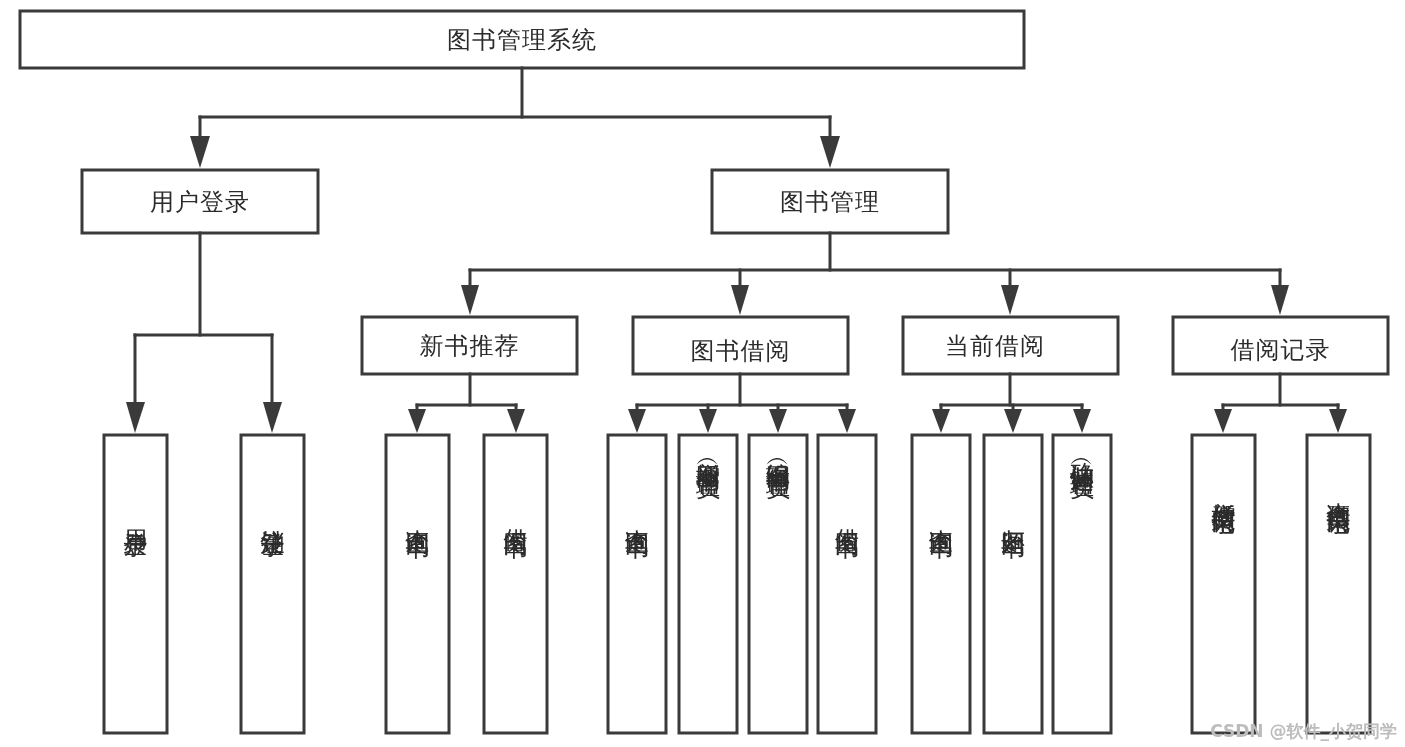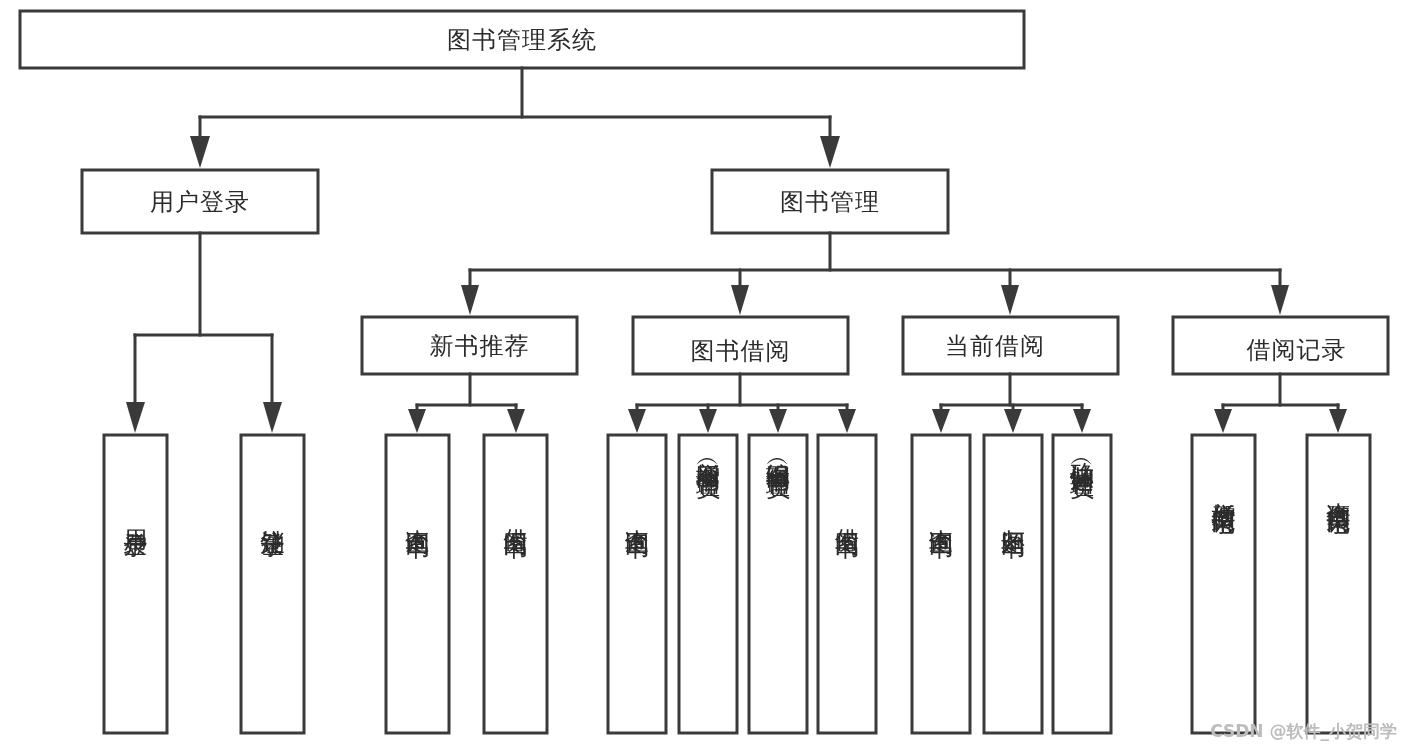--- a/index.html
+++ b/index.html
@@ -201,33 +201,33 @@
   </div>
 
   <div class="hlabel-wrap" style="left:82px; top:170px; width:236px; height:63px;">
     <span class="hlabel-text">用户登录</span>
   </div>
 
   <div class="hlabel-wrap" style="left:712px; top:170px; width:236px; height:63px;">
     <span class="hlabel-text">图书管理</span>
   </div>
 
-  <div class="hlabel-wrap" style="left:362px; top:317px; width:215px; height:57px;padding-left:10px;">
+  <div class="hlabel-wrap" style="left:362px; top:317px; width:215px; height:57px;">
     <span class="hlabel-text">新书推荐</span>
   </div>
 
   <div class="hlabel-wrap" style="left:633px; top:317px; width:215px; height:68px;">
     <span class="hlabel-text">图书借阅</span>
   </div>
 
   <div class="hlabel-wrap" style="left:903px; top:317px; width:184px; height:57px;">
     <span class="hlabel-text">当前借阅</span>
   </div>
 
-  <div class="hlabel-wrap" style="left:1173px; top:317px; width:215px; height:65px;margin-left:16px;">
+  <div class="hlabel-wrap" style="left:1173px; top:317px; width:215px; height:65px;">
     <span class="hlabel-text">借阅记录</span>
   </div>
 
   <div class="vlabel-wrap" style="left:104px; top:435px; width:63px; height:298px; padding-top:75px;">
     <span class="vlabel-text">用户登录</span>
   </div>
 
   <div class="vlabel-wrap" style="left:241px; top:435px; width:63px; height:298px; padding-top:75px;">
     <span class="vlabel-text">注销登录</span>
   </div>

